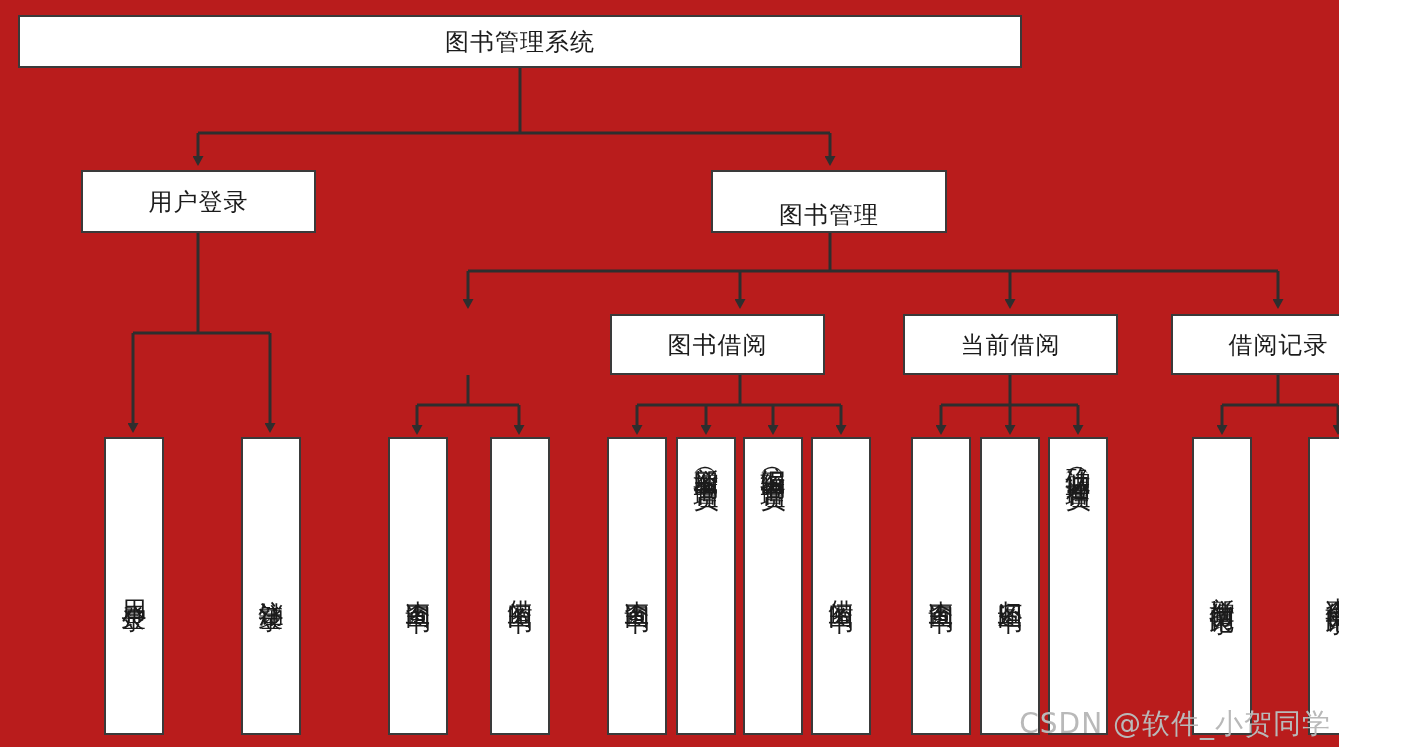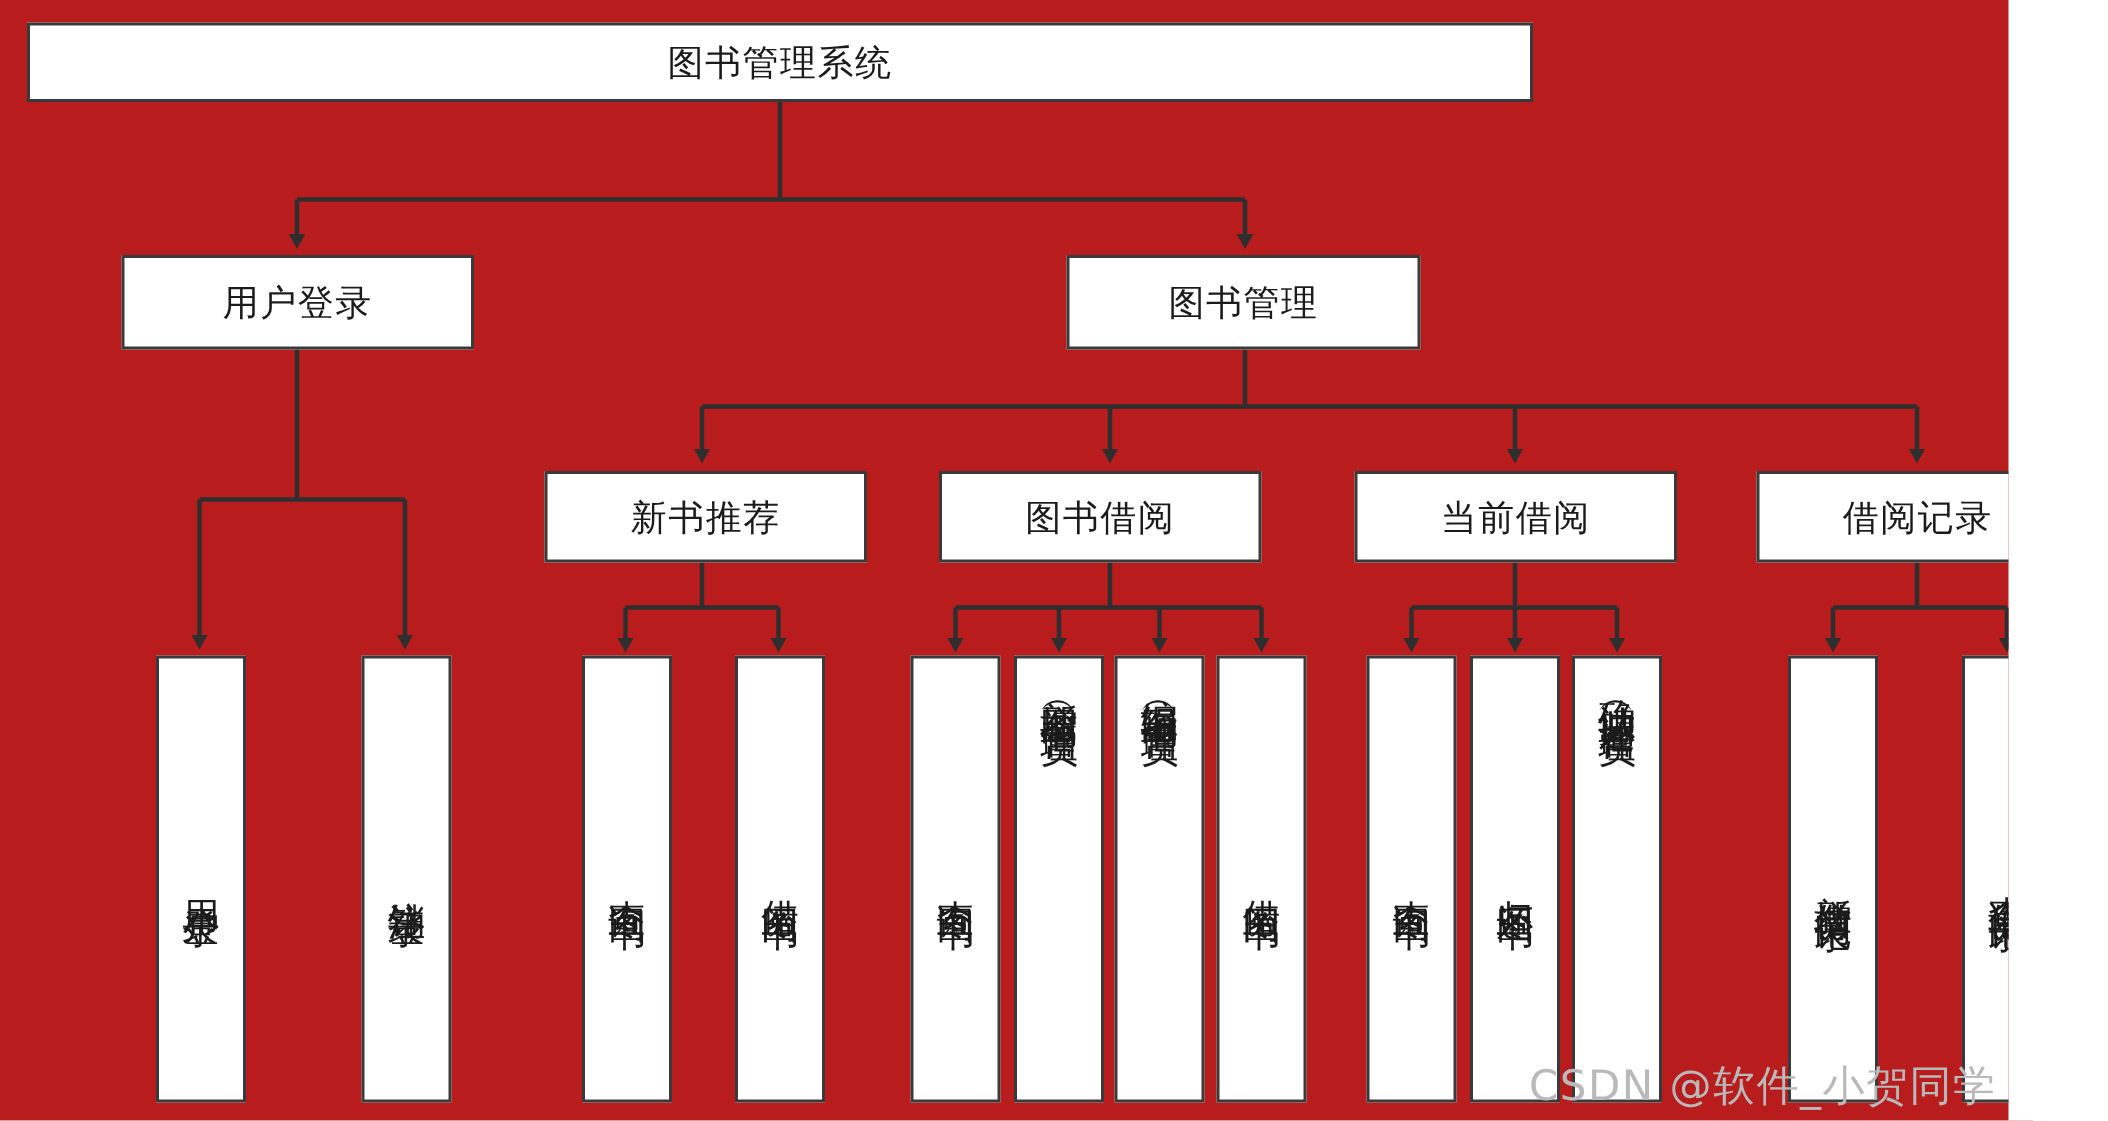--- a/index.html
+++ b/index.html
@@ -121,28 +121,25 @@
     </g>
   </svg>
 
   <div class="node horiz" style="left:18px; top:15px; width:1004px; height:53px;">
     <span>图书管理系统</span>
   </div>
 
   <div class="node horiz" style="left:81px; top:170px; width:235px; height:63px;">
     <span>用户登录</span>
   </div>
-  <div class="node horiz" style="left:711px; top:170px; width:236px; height:63px;">
+  <div class="node horiz" style="left:711px; top:170px; width:236px; height:63px;align-items:flex-end;">
     <span>图书管理</span>
   </div>
 
-  <div class="node horiz" style="left:363px; top:314px; width:215px; height:61px;">
-    <span>新书推荐</span>
-  </div>
-  <div class="node horiz" style="left:626px; top:314px; width:215px; height:61px;">
+  <div class="node horiz" style="left:610px; top:314px; width:215px; height:61px;">
     <span>图书借阅</span>
   </div>
   <div class="node horiz" style="left:903px; top:314px; width:215px; height:61px;font-family:Liberation Serif, serif;">
     <span>当前借阅</span>
   </div>
   <div class="node horiz" style="left:1171px; top:314px; width:215px; height:61px;">
     <span>借阅记录</span>
   </div>
 
   <div class="node vert centered" style="left:104px; top:437px; width:60px; height:298px;">

